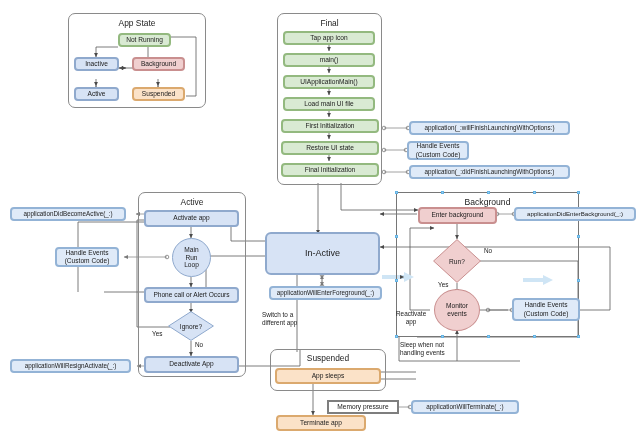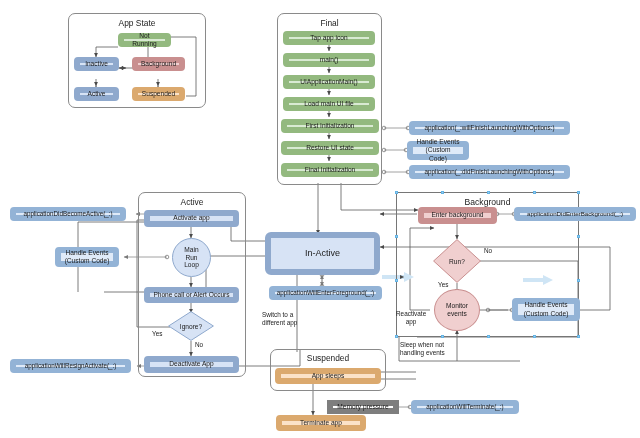--- a/index.html
+++ b/index.html
@@ -5,21 +5,21 @@
   html,body{margin:0;padding:0;background:#ffffff;}
   body{width:640px;height:438px;position:relative;overflow:hidden;
        font-family:"Liberation Sans","DejaVu Sans",sans-serif;
        -webkit-font-smoothing:antialiased;}
 
   #canvas{position:absolute;left:0;top:0;width:640px;height:343px;}
 
   
   .node{position:absolute;box-sizing:border-box;display:flex;
         align-items:center;justify-content:center;text-align:center;
-        border:6px solid #0ea5e9;border-radius:4px;background:#fff;
+        border:2px solid #0ea5e9;border-radius:4px;background:#fff;
         font-size:6.6px;line-height:1.22;color:#1b1b1b;padding:1px 3px;
         white-space:pre-line;}
   .node.sq{border-radius:0;}
   .blue{background:#d7e3f5;border-color:#8fa9cd;}
   .blue-l{background:#dfeaf8;border-color:#93b3d6;}
   .green{background:#d9ead3;border-color:#93b97f;}
   .pink{background:#f0cfcf;border-color:#c98f8f;}
   .orange{background:#fbe2c8;border-color:#dba96e;}
   .white{background:#ffffff;border-color:#7e7e7e;}
 

